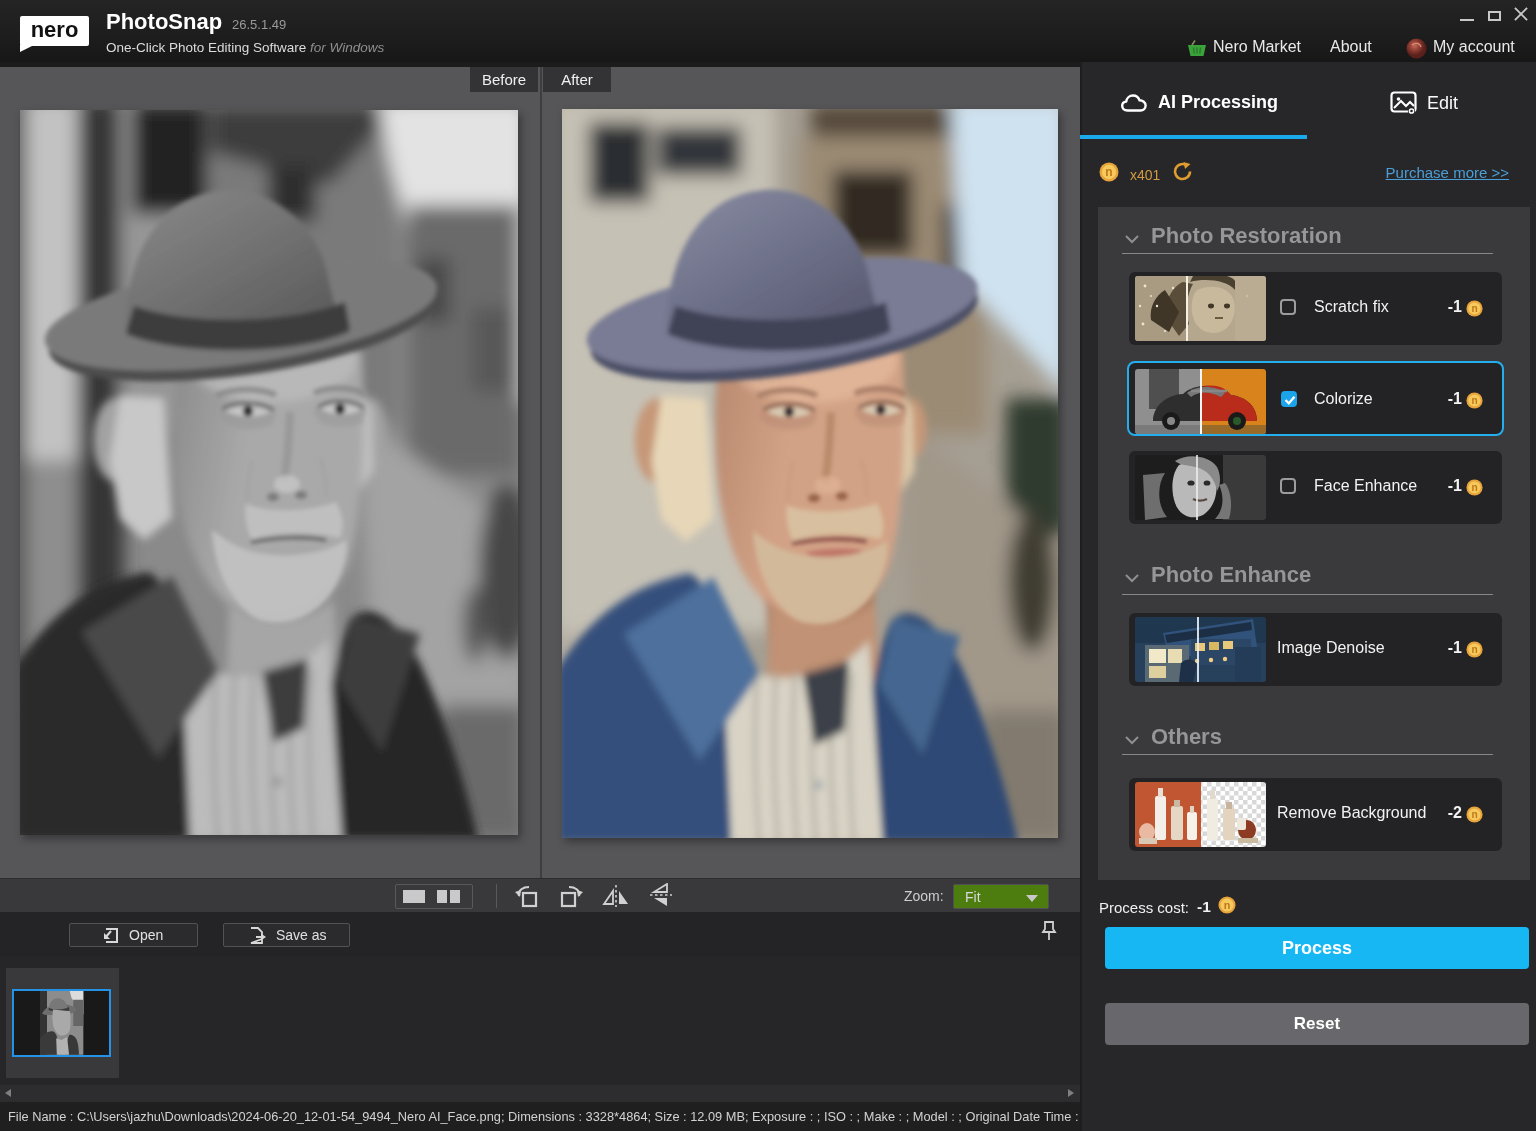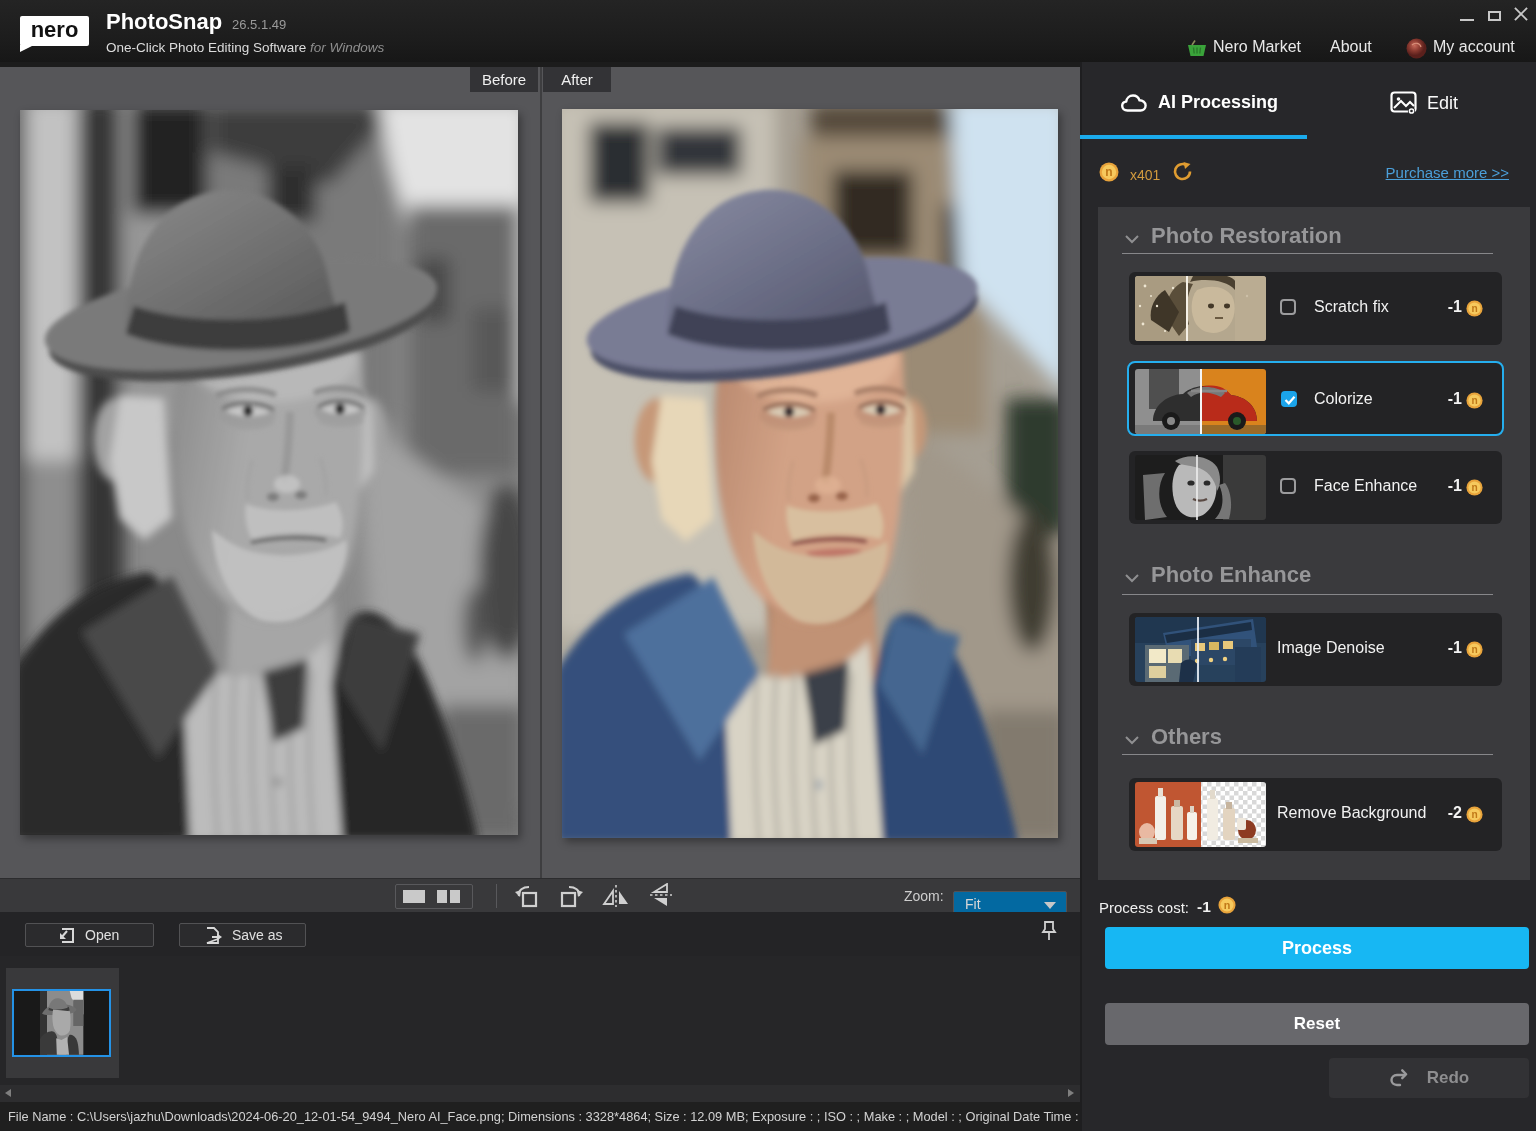--- a/index.html
+++ b/index.html
@@ -29,28 +29,28 @@
   font-size:15px; text-align:center; line-height:25px; }
 #panediv { position:absolute; left:540px; top:0px; width:2px; height:811px; background:#3e3e40; }
 #photoL { position:absolute; left:20px; top:43px; width:498px; height:725px; box-shadow:3px 4px 8px rgba(0,0,0,0.35); }
 #photoR { position:absolute; left:562px; top:42px; width:496px; height:729px; box-shadow:3px 4px 8px rgba(0,0,0,0.35); }
 
 #toolbar { position:absolute; left:0; top:878px; width:1080px; height:34px; background:#39393b; border-top:1px solid #2c2c2e; }
 #viewgrp { position:absolute; left:395px; top:5px; width:78px; height:25px; border:1px solid #59595c; border-radius:2px; }
 #tooldiv { position:absolute; left:496px; top:5px; width:1px; height:24px; background:#59595c; }
 .ticon { position:absolute; top:4px; }
 #zoomlbl { position:absolute; left:904px; top:9px; font-size:14px; color:#cecece; }
-#zoomdd { position:absolute; left:953px; top:12px; width:114px; height:25px; background:#0369a1; border:1px solid #515154; border-radius:2px; }
+#zoomdd { position:absolute; left:953px; top:5px; width:96px; height:25px; background:#4d7c0f; border:1px solid #515154; border-radius:2px; }
 #zoomdd .v { position:absolute; left:11px; top:4px; font-size:14px; color:#d8d8d8; }
 #zoomdd .tri { position:absolute; right:10px; top:10px; width:0; height:0;
   border-left:6px solid transparent; border-right:6px solid transparent; border-top:7px solid #c8c8c8; }
 
 #openrow { position:absolute; left:0; top:912px; width:1080px; height:44px; background:#242426; }
 .obtn { position:absolute; top:11px; height:24px; background:#2b2b2d; border:1px solid #525254; border-radius:2px;
-  color:#e0e0e0; font-size:14px; }
+  color:#e0e0e0; font-size:14px;margin-left:44px; }
 #thumbarea { position:absolute; left:0; top:956px; width:1080px; height:129px; background:#262628; }
 #thumbbox { position:absolute; left:6px; top:12px; width:113px; height:110px; background:#39393b; }
 #thumbsel { position:absolute; left:6px; top:21px; width:99px; height:68px; border:2px solid #2492e6; background:#1c1c1e; }
 #hscroll { position:absolute; left:0; top:1085px; width:1080px; height:17px; background:#2d2d2f; }
 .harr { position:absolute; top:4px; width:0; height:0; border-top:4.5px solid transparent; border-bottom:4.5px solid transparent; }
 #statusbar { position:absolute; left:0; top:1102px; width:1080px; height:29px; background:#1f1f1f; }
 #statusbar .t { position:absolute; left:8px; top:7px; font-size:12.8px; color:#d2d2d2; white-space:nowrap; }
 
 
 #rpanel { position:absolute; left:1080px; top:62px; width:456px; height:1069px; background:#27272a; }
@@ -603,27 +603,20 @@
 
     <div id="proccost">Process cost:</div>
     <div id="procval">-1</div>
     <svg style="position:absolute;left:138px;top:834px;" width="18" height="18" viewBox="0 0 20 20">
       <circle cx="10" cy="10" r="9.5" fill="#e8a33b"></circle>
         <circle cx="10" cy="10" r="7.2" fill="#f6c95d"></circle>
       <text x="10" y="14.4" text-anchor="middle" font-size="12" font-weight="bold" fill="#c07818" font-family="Liberation Sans">n</text>
     </svg>
     <div class="bigbtn" id="btnprocess">Process</div>
     <div class="bigbtn" id="btnreset">Reset</div>
-    <div id="btnredo">
-      <svg style="position:absolute;left:58px;top:8px;" width="24" height="24" viewBox="0 0 24 24">
-        <path d="M 18,5.5 L 18,11 L 12.5,11" fill="none" stroke="#9a9a9c" stroke-width="2.4" stroke-linecap="round" stroke-linejoin="round" transform="rotate(-45 15.25 8.25)"></path>
-        <path d="M 17.5,9 L 10,9 C 6.5,9 4.5,11.3 4.5,14 C 4.5,16.7 6.5,19 10,19 L 13,19" fill="none" stroke="#9a9a9c" stroke-width="2.4" stroke-linecap="round"></path>
-      </svg>
-      <span style="margin-left:38px;">Redo</span>
-    </div>
   </div>
 
   <div id="titlebar">
     <div id="nerologo">
         <div class="txt">nero</div>
         <div class="tail"></div>
       </div>
     <div id="apptitle">PhotoSnap</div>
     <div id="appver">26.5.1.49</div>
     <div id="appsub">One-Click Photo Editing Software <span class="fw">for Windows</span></div>

